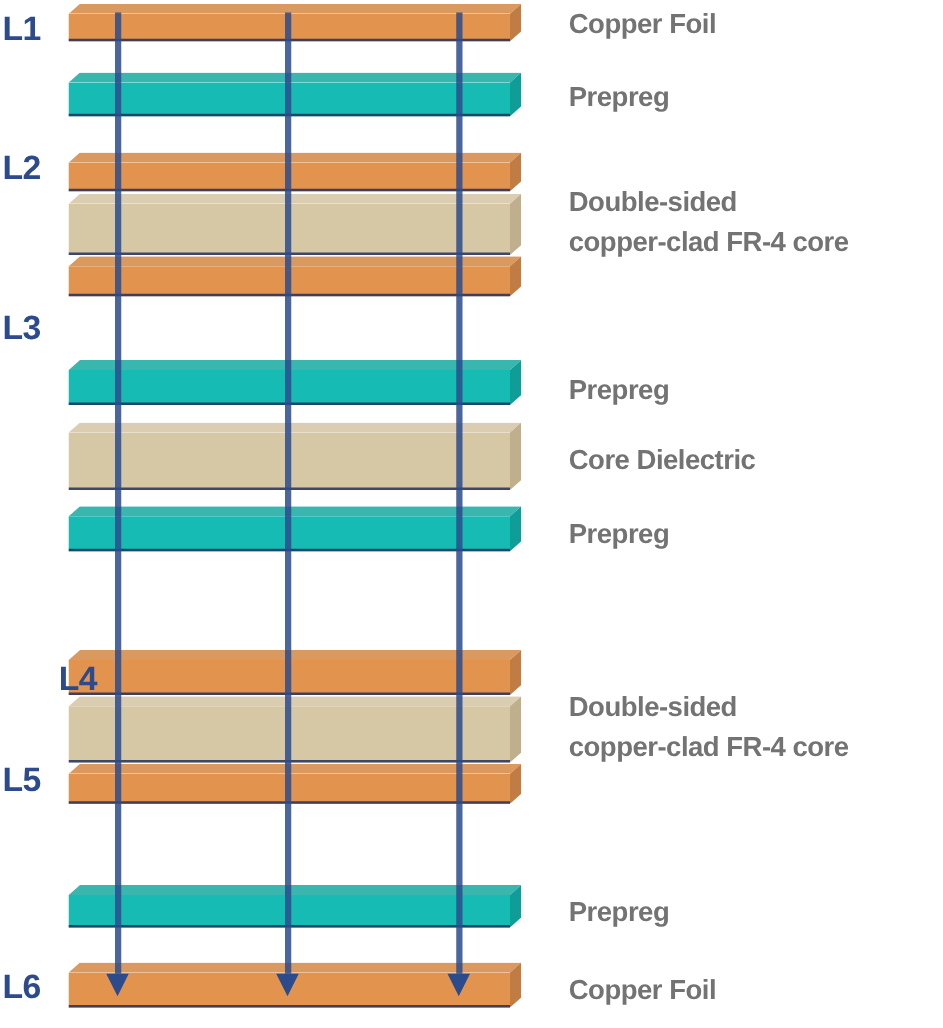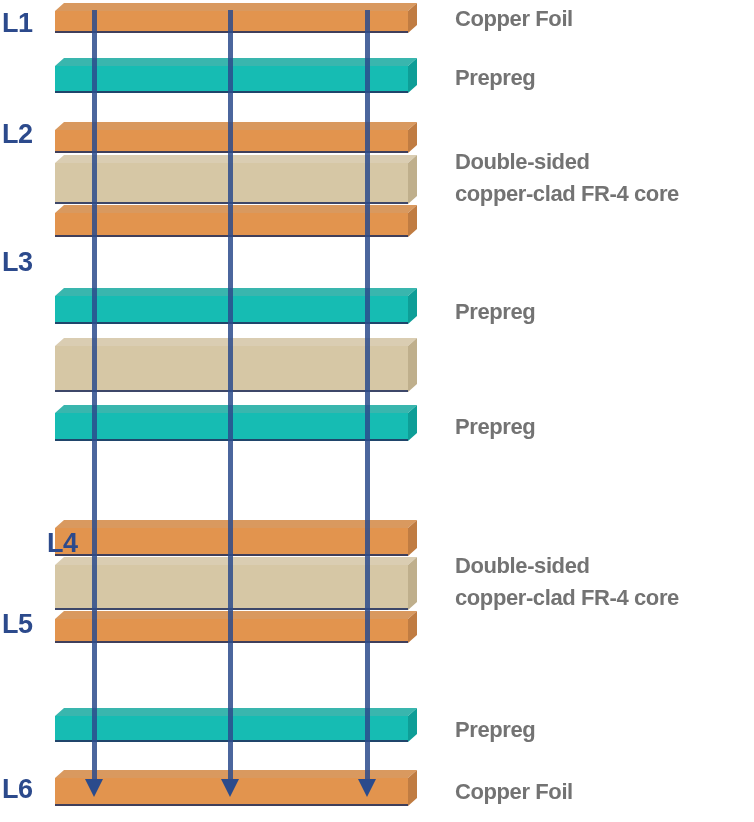--- a/index.html
+++ b/index.html
@@ -141,20 +141,21 @@
   <div class="llabel" style="top:610px;">L5</div>
   <div class="llabel" style="top:775px;">L6</div>
 
   <div class="rlabel" style="top:3px;">Copper Foil</div>
   <div class="rlabel" style="top:62px;">Prepreg</div>
   <div class="rlabel" style="top:146px;">
     <div>Double-sided</div>
     <div>copper-clad FR-4 core</div>
   </div>
   <div class="rlabel" style="top:296px;">Prepreg</div>
+  <div class="rlabel" style="top:352px;">Core Dielectric</div>
   <div class="rlabel" style="top:411px;">Prepreg</div>
   <div class="rlabel" style="top:550px;">
     <div>Double-sided</div>
     <div>copper-clad FR-4 core</div>
   </div>
   <div class="rlabel" style="top:714px;">Prepreg</div>
   <div class="rlabel" style="top:776px;">Copper Foil</div>
 
 </div>
 

